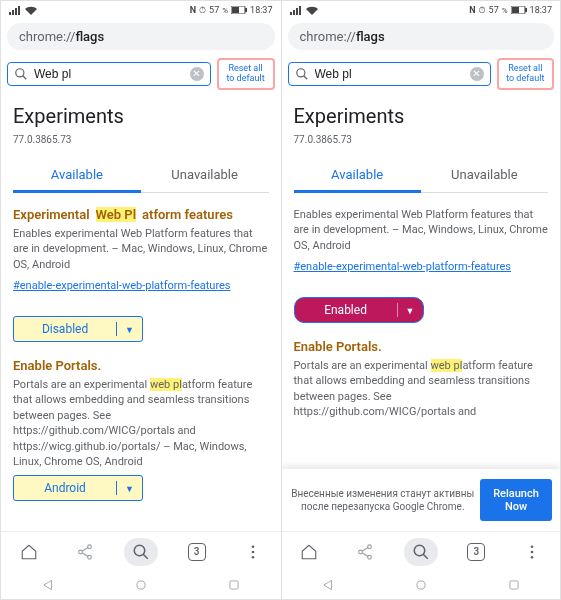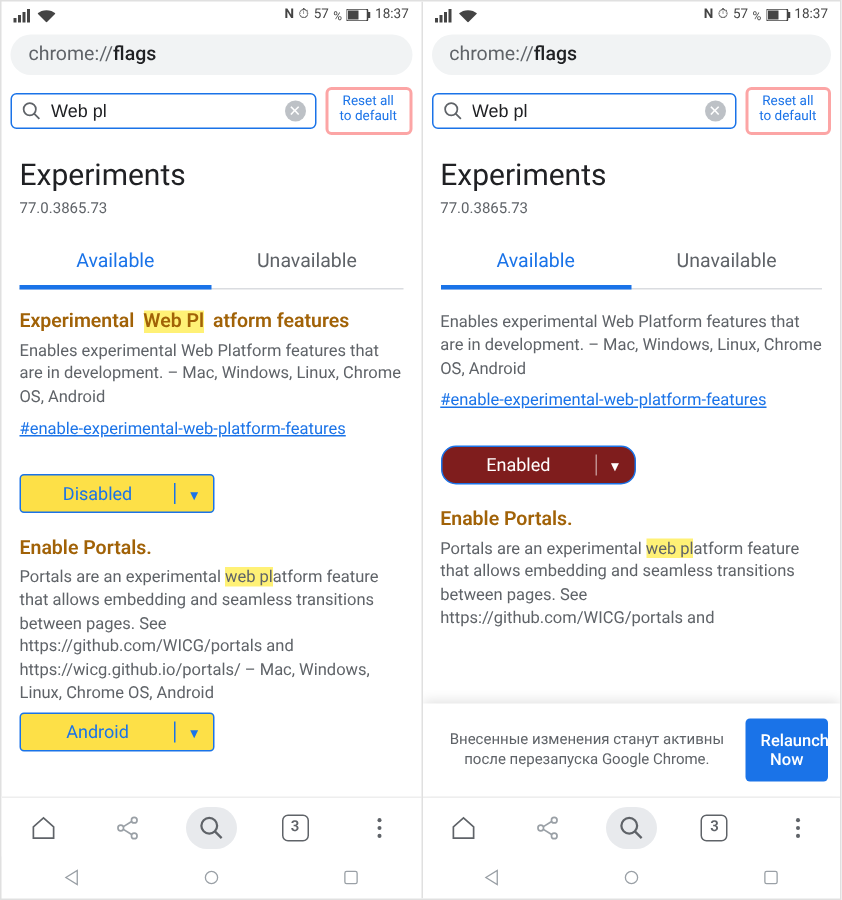--- a/index.html
+++ b/index.html
@@ -26,28 +26,28 @@
   .tabs { display: flex; border-bottom: 1px solid #dadce0; margin-bottom: 14px; }
   .tab { flex: 1; text-align: center; font-size: 13px; padding: 8px 0; cursor: pointer; color: #5f6368; }
   .tab.active { color: #1a73e8; border-bottom: 3px solid #1a73e8; margin-bottom: -1px; }
   .flag { margin-bottom: 16px; }
   .flag-title { font-size: 13px; font-weight: 600; color: #a16207; margin-bottom: 4px; display: flex; align-items: center; gap: 6px; }
   .dot { width: 6px; height: 6px; border-radius: 50%; background: #1a73e8; flex: none; }
   .flag-desc { font-size: 11px; color: #5f6368; line-height: 1.4; margin-bottom: 2px; }
   .flag-tag { font-size: 11px; color: #1a73e8; text-decoration: underline; display: inline-block; margin-bottom: 24px; }
   .hl { background: #fff176; }
   .dropdown { display: inline-flex; align-items: center; justify-content: space-between; border: 1px solid #1a73e8; border-radius: 3px; font-size: 12px; padding: 5px 8px; width: 130px; cursor: pointer; }
-  .dropdown.disabled { color: #1a73e8; background: #fde047; }
-  .dropdown.enabled { color: #fff; background: #7f1d1d; border-radius: 10px; }
+  .dropdown.disabled { color: #1a73e8; background: #fef9c3; }
+  .dropdown.enabled { color: #fff; background: #be185d; border-radius: 10px; }
   .dropdown .arrow { font-size: 9px; }
   .dropdown.enabled .arrow-wrap { border-left: 1px solid rgba(255,255,255,0.5); padding-left: 8px; margin-left: 8px; }
   .dropdown.disabled .arrow-wrap { border-left: 1px solid #1a73e8; padding-left: 8px; margin-left: 8px; }
   .toast { position: absolute; bottom: 0; left: 0; right: 0; background: #fff; display: flex; align-items: center; padding: 10px 8px; gap: 4px; box-shadow: 0 -2px 8px rgba(0,0,0,0.12); }
   .toast-text { flex: 1; font-size: 10px; color: #5f6368; line-height: 1.3; text-align: center; }
-  .relaunch { background: #1a73e8; color: #fff; font-size: 11px; font-weight: 500; padding: 8px 10px; border-radius: 3px; text-align: center; line-height: 1.2; cursor: pointer; width: 55px; }
+  .relaunch { background: #1a73e8; color: #fff; font-size: 11px; font-weight: 500; padding: 8px 10px; border-radius: 3px; text-align: center; line-height: 1.2; cursor: pointer; width: 72px; }
   .bottombar { height: 40px; display: flex; align-items: center; justify-content: space-around; border-top: 1px solid #eee; background: #fff; flex: none; }
   .bottombar .item { width: 34px; height: 28px; display: flex; align-items: center; justify-content: center; color: #5f6368; cursor: pointer; }
   .bottombar .item.active { background: #e8eaed; border-radius: 14px; }
   .tabcount { border: 1.5px solid #5f6368; border-radius: 4px; width: 18px; height: 18px; display: flex; align-items: center; justify-content: center; font-size: 10px; font-weight: 600; color: #5f6368; }
   .navbar { height: 28px; display: flex; align-items: center; justify-content: space-around; flex: none; }
   .navbar .nav { width: 14px; height: 14px; color: #9aa0a6; }
   svg { display: block; }
 </style>
 </head>
 <body>

